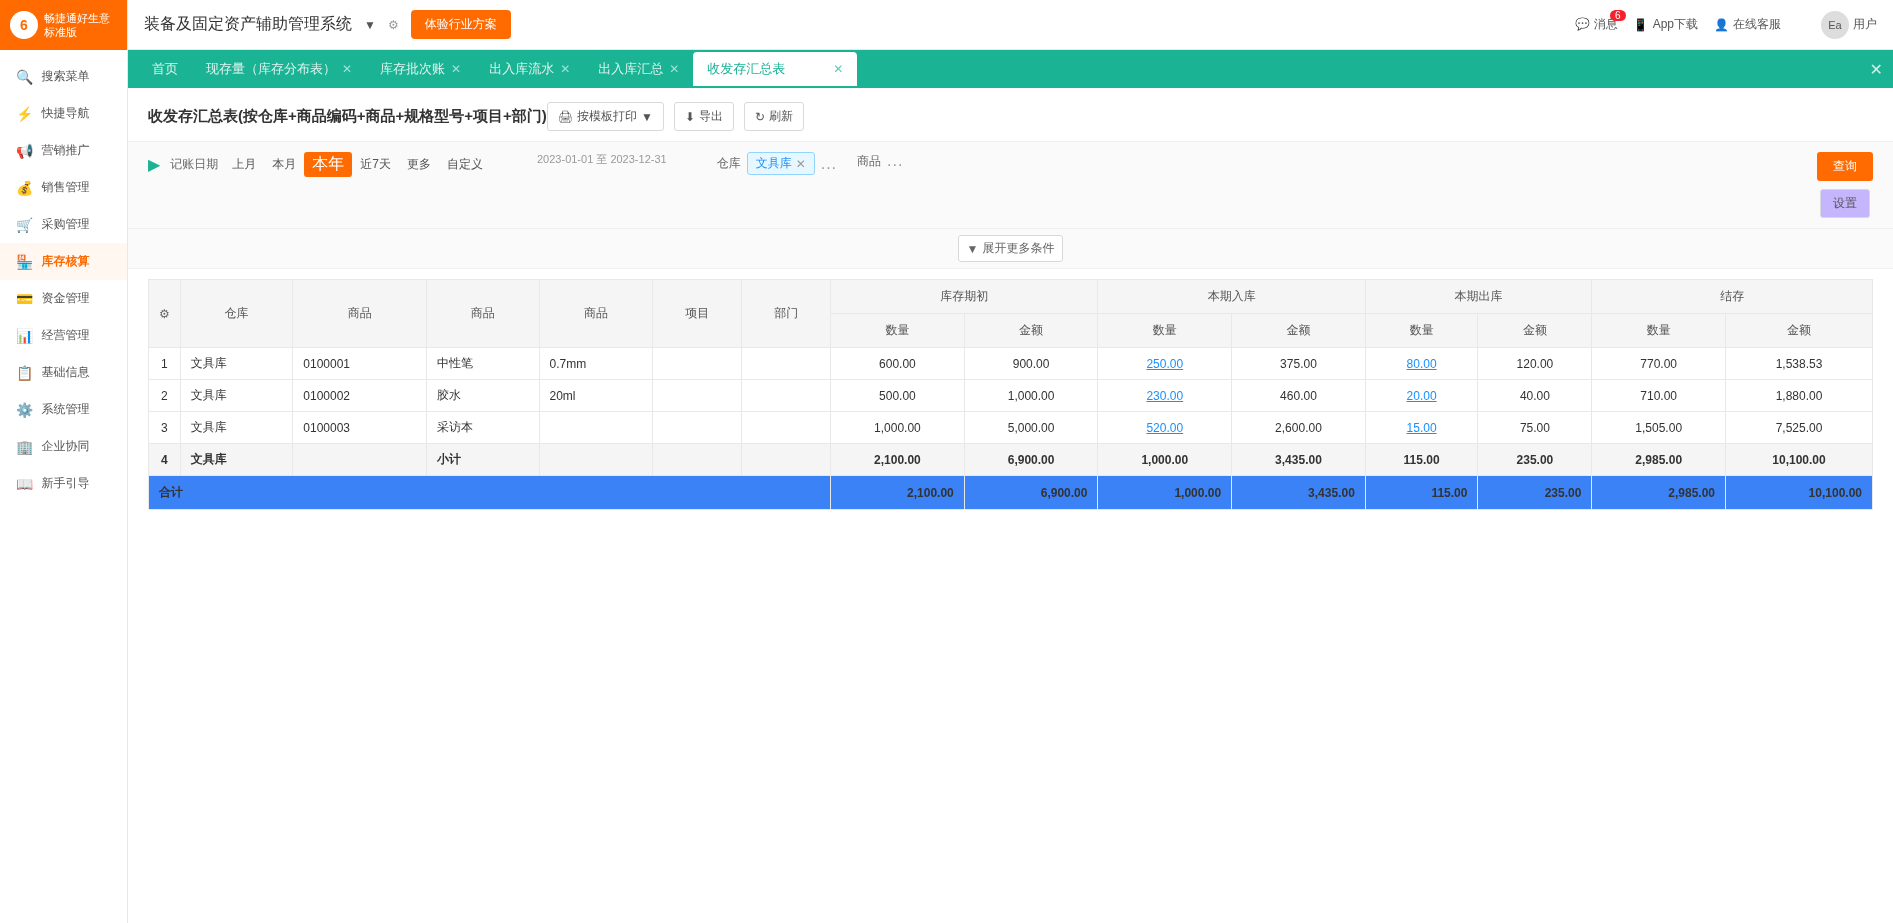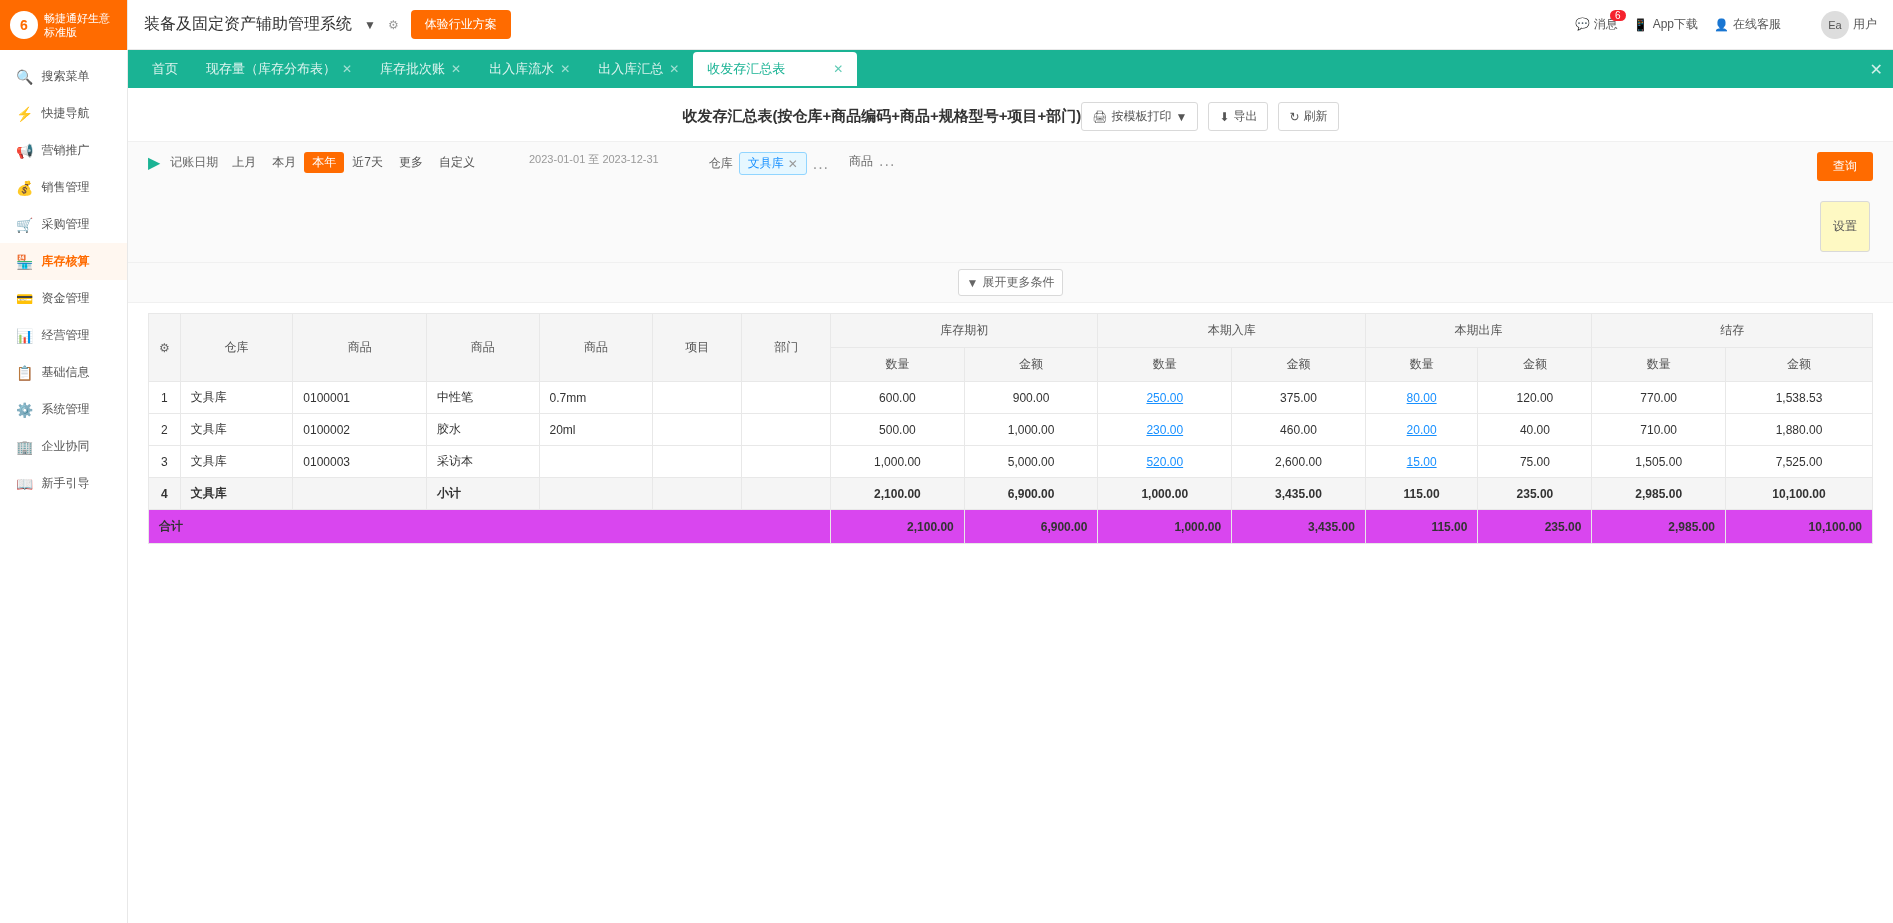--- a/index.html
+++ b/index.html
@@ -69,43 +69,43 @@
     .tab-bar-close { margin-left: auto; color: white; cursor: pointer; font-size: 16px; opacity: 0.8; }
 
     
     .page-body {
       flex: 1; background: white; overflow-y: auto; padding: 0;
     }
 
     
     .page-header {
       padding: 14px 20px 10px 20px; border-bottom: 1px solid #f0f0f0;
-      display: flex; align-items: center; justify-content: center;
+      display: flex; align-items: center; justify-content: flex-start;
     }
     .page-title { font-size: 15px; font-weight: 600; color: #333; }
     .page-actions { display: flex; align-items: center; gap: 10px; }
     .action-btn {
       display: flex; align-items: center; gap: 4px; padding: 5px 10px;
       border: 1px solid #d9d9d9; border-radius: 3px; cursor: pointer;
       font-size: 12px; color: #555; background: white;
     }
     .filter-tag {
       background: #e6f7ff; border: 1px solid #91d5ff; border-radius: 3px;
       padding: 2px 8px; font-size: 12px; color: #1890ff; display: flex; align-items: center; gap: 4px;
     }
     .filter-tag .tag-close { cursor: pointer; color: #999; }
 
     
     .query-btn {
       background: #ff6b00; color: white; border: none; padding: 6px 16px;
       border-radius: 3px; cursor: pointer; font-size: 12px;
     }
     .settings-btn {
-      background: #fef9c3; color: #555; border: 1px solid #d9d9d9; padding: 16px 12px;
-      border-radius: 3px; cursor: pointer; font-size: 12px; margin-top: 16px;
+      background: #c4b5fd; color: #555; border: 1px solid #d9d9d9; padding: 5px 12px;
+      border-radius: 3px; cursor: pointer; font-size: 12px; margin-top: 4px;
     }
     .filter-right-btns { display: flex; flex-direction: column; align-items: center; gap: 4px; }
 
     
     .table-container { padding: 0 20px 20px 20px; }
     .table-wrap { overflow-x: auto; }
     table {
       width: 100%; border-collapse: collapse; font-size: 12px; margin-top: 10px;
     }
     thead tr { background: #f5f5f5; }
@@ -116,21 +116,21 @@
     tbody tr { background: white; }
     tbody tr.subtotal { background: #f5f5f5; font-weight: bold; }
     tbody td {
       padding: 7px 10px; border: 1px solid #e8e8e8; text-align: center;
       color: #333; white-space: nowrap;
     }
     tbody td.center { text-align: center; }
     tbody td.left { text-align: left; }
     tbody td a { color: #1890ff; text-decoration: underline; cursor: pointer; }
     .th-group { text-align: center; }
-    tfoot tr { background: #d946ef; margin-top: 28px; }
+    tfoot tr { background: #3b82f6; margin-top: 28px; }
     tfoot td {
       padding: 8px 10px; border: 1px solid #e8e8e8; text-align: right;
       font-weight: bold; color: #333;
     }
     tfoot td.left { text-align: left; }
     .settings-icon { cursor: pointer; color: #666; }
     .th-settings { width: 30px; }
   </style>
 </head>
 <body>
@@ -278,21 +278,21 @@
       </div>
     </div>
 
     <div style="padding: 10px 20px; background: #fafafa; border-bottom: 1px solid #f0f0f0; display: flex; align-items: flex-start; gap: 0;">
       <div style="display: flex; align-items: flex-start; flex: 1; gap: 0; flex-wrap: wrap;">
         <div style="display: flex; align-items: center; margin-right: 8px;">
           <span style="color:#1ab394; cursor:pointer; font-size:16px; margin-right:10px;">▶</span>
           <span style="color:#666; font-size:12px; margin-right:6px;">记账日期</span>
           <span style="padding:2px 8px; font-size:12px; color:#555; cursor:pointer;">上月</span>
           <span style="padding:2px 8px; font-size:12px; color:#555; cursor:pointer;">本月</span>
-          <span style="padding:2px 8px; font-size:12px; color:white; background:#ff6b00; border-radius:3px; cursor:pointer;">本年</span>
+          <span style="padding:2px 8px; font-size:16px; color:white; background:#ff6b00; border-radius:3px; cursor:pointer;">本年</span>
           <span style="padding:2px 8px; font-size:12px; color:#555; cursor:pointer;">近7天</span>
           <span style="padding:2px 8px; font-size:12px; color:#555; cursor:pointer;">更多</span>
           <span style="padding:2px 8px; font-size:12px; color:#555; cursor:pointer;">自定义</span>
           <br>
         </div>
         <div style="display: flex; align-items: center; margin-right: 30px;">
           <span style="font-size:11px; color:#999; margin-left: 38px;">2023-01-01 至 2023-12-31</span>
         </div>
         <div style="display: flex; align-items: center; margin-left: 20px; gap:6px;">
           <span style="color:#666; font-size:12px;">仓库</span>

